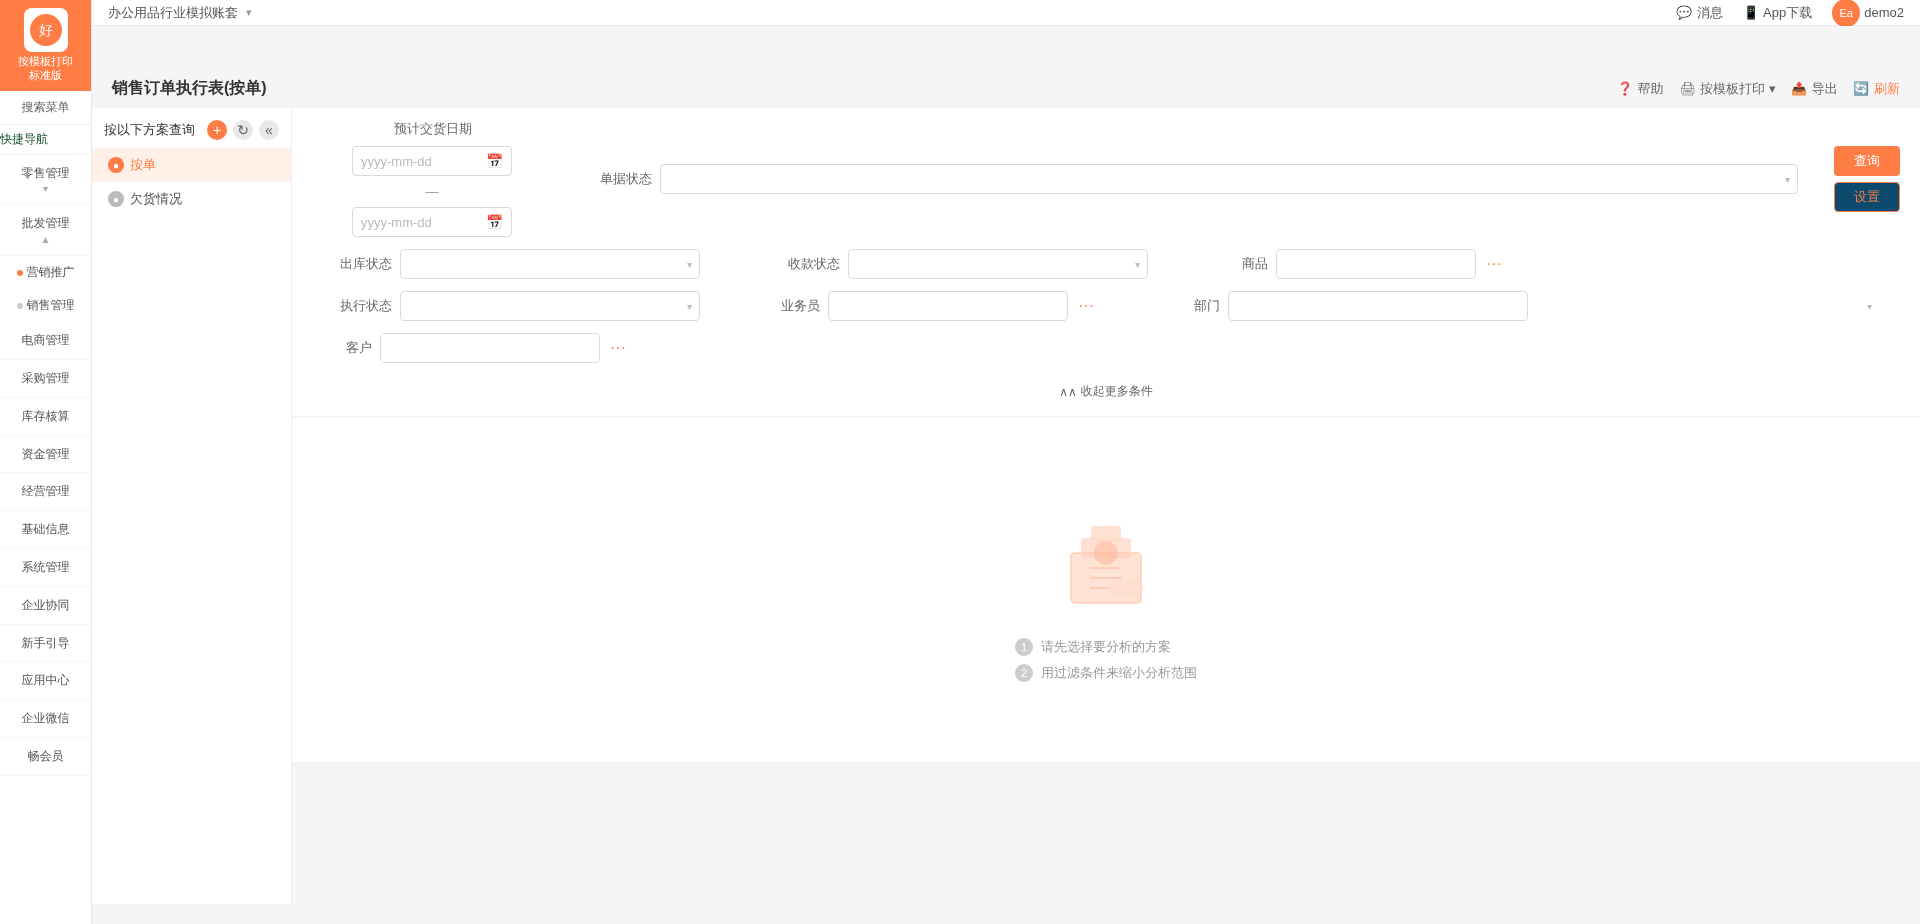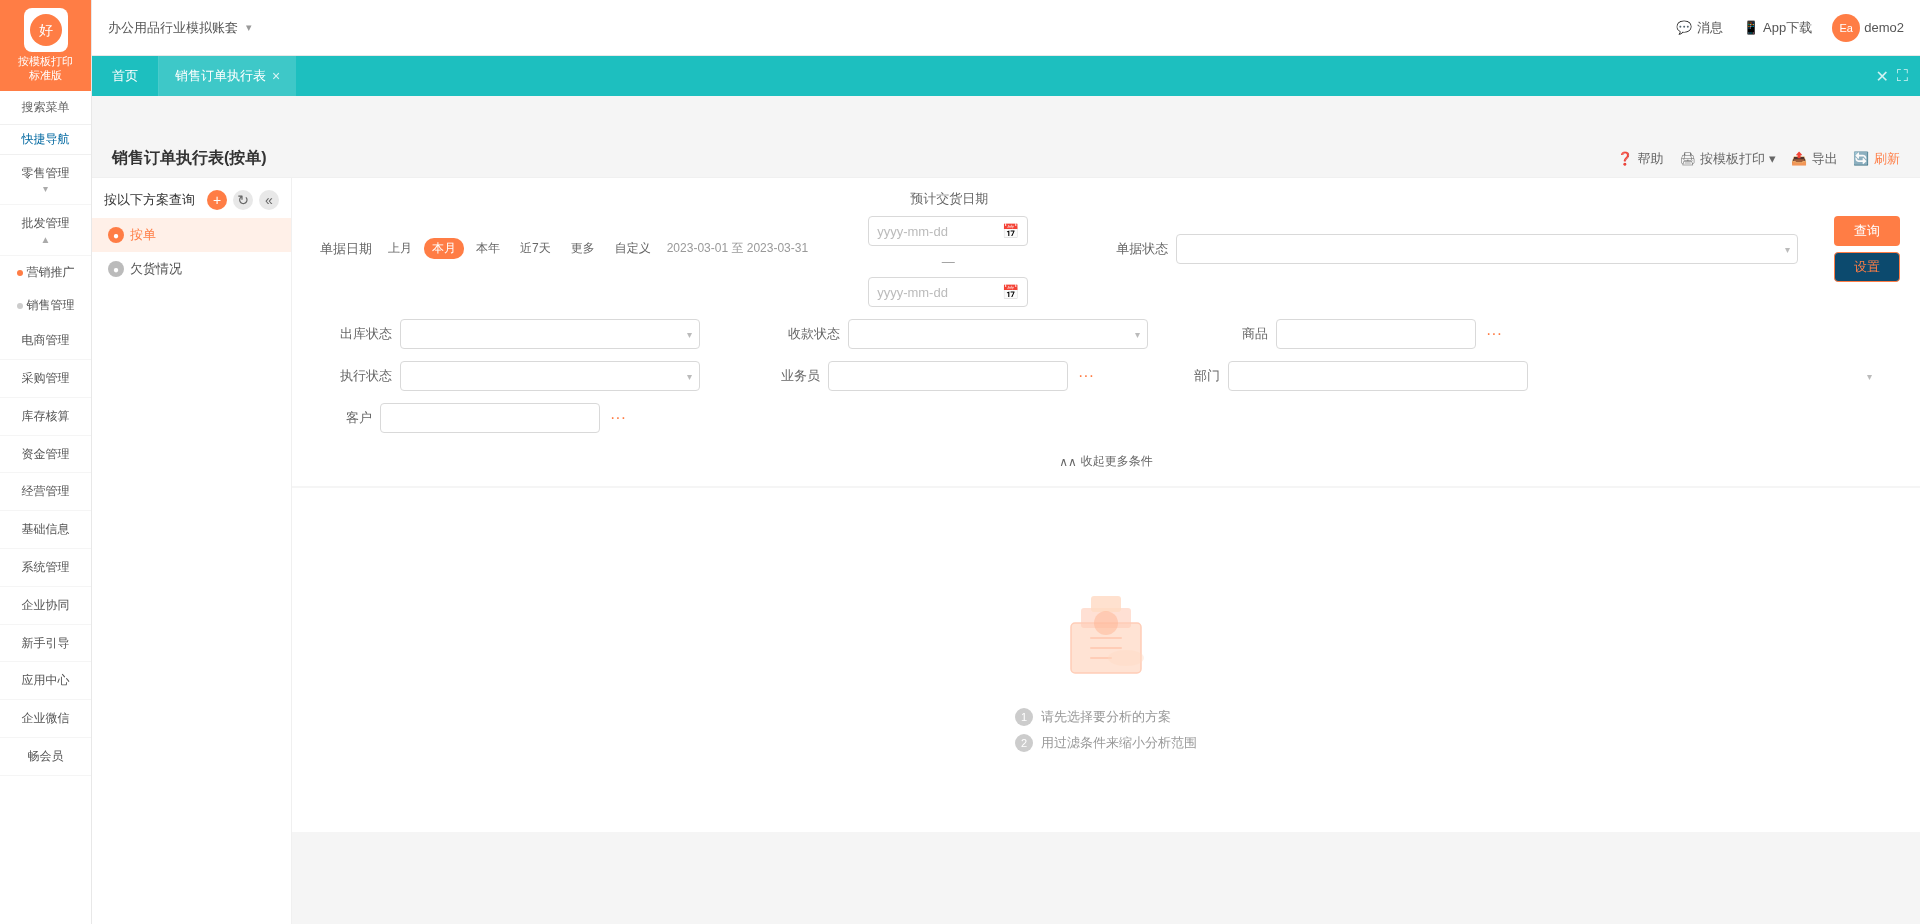--- a/index.html
+++ b/index.html
@@ -7,35 +7,35 @@
 
     
     .sidebar { width: 92px; background: #fff; border-right: 1px solid #e8e8e8; display: flex; flex-direction: column; align-items: center; height: 924px; flex-shrink: 0; }
     .logo-area { width: 100%; background: #ff7d45; padding: 8px 4px; display: flex; flex-direction: column; align-items: center; cursor: pointer; }
     .logo-icon { width: 44px; height: 44px; background: #fff; border-radius: 8px; display: flex; align-items: center; justify-content: center; margin-bottom: 2px; }
     .logo-icon svg { width: 36px; height: 36px; }
     .logo-text { color: #fff; font-size: 11px; text-align: center; line-height: 1.3; }
 
     .search-menu { width: 100%; padding: 8px 0; text-align: center; cursor: pointer; color: #666; font-size: 12px; border-bottom: 1px solid #f0f0f0; }
 
-    .quick-nav { width: 100%; padding: 6px 0; text-align: center; cursor: pointer; color: #0369a1; font-size: 12px; border-bottom: 1px solid #f0f0f0; }
+    .quick-nav { width: 100%; padding: 6px 0; text-align: left; cursor: pointer; color: #14532d; font-size: 12px; border-bottom: 1px solid #f0f0f0; }
 
     .nav-item { width: 100%; padding: 10px 4px; text-align: center; cursor: pointer; color: #555; font-size: 12px; border-bottom: 1px solid #f5f5f5; display: flex; flex-direction: column; align-items: center; gap: 2px; }
     .nav-item .nav-label { font-size: 12px; line-height: 1.4; }
     .nav-arrow { font-size: 10px; color: #aaa; }
 
     .nav-sub-item { width: 100%; padding: 8px 4px; text-align: center; cursor: pointer; color: #555; font-size: 12px; display: flex; align-items: center; justify-content: center; gap: 4px; }
     .nav-sub-item .dot { width: 6px; height: 6px; border-radius: 50%; background: #ff7d45; display: inline-block; }
     .nav-sub-item .dot-gray { width: 6px; height: 6px; border-radius: 50%; background: #ccc; display: inline-block; }
 
     
     .main { flex: 1; display: flex; flex-direction: column; height: 924px; overflow: hidden; }
 
     
-    .topbar { height: 56px; background: #fff; border-bottom: 1px solid #e8e8e8; display: flex; align-items: center; justify-content: space-between; padding: 0 16px; flex-shrink: 0; }
+    .topbar { height: 26px; background: #fff; border-bottom: 1px solid #e8e8e8; display: flex; align-items: center; justify-content: space-between; padding: 0 16px; flex-shrink: 0; }
     .topbar-left { display: flex; align-items: center; gap: 8px; color: #555; font-size: 13px; cursor: pointer; }
     .topbar-left .dropdown-icon { color: #999; font-size: 11px; }
     .topbar-right { display: flex; align-items: center; gap: 20px; }
     .topbar-btn { display: flex; align-items: center; gap: 4px; cursor: pointer; color: #555; font-size: 13px; }
     .user-avatar { width: 28px; height: 28px; border-radius: 50%; background: #ff7d45; display: flex; align-items: center; justify-content: center; color: #fff; font-size: 11px; overflow: hidden; }
 
     
     .tabbar { height: 40px; background: #1dbfbf; display: flex; align-items: center; padding: 0 0; flex-shrink: 0; }
     .tab-home { padding: 0 20px; height: 100%; display: flex; align-items: center; color: #fff; font-size: 13px; cursor: pointer; border-right: 1px solid rgba(255,255,255,0.2); }
     .tab-active { padding: 0 16px; height: 100%; display: flex; align-items: center; color: #fff; font-size: 13px; cursor: pointer; background: rgba(255,255,255,0.15); gap: 6px; }
@@ -215,34 +215,20 @@
       </div>
       <div class="topbar-btn">
         <div class="user-avatar">
           <span>Ea</span>
         </div>
         <span>demo2</span>
       </div>
     </div>
   </div>
 
-  <div class="tabbar">
-    <div class="tab-home">
-      <span>首页</span>
-    </div>
-    <div class="tab-active">
-      <span>销售订单执行表</span>
-      <span class="tab-close">×</span>
-    </div>
-    <div class="tab-spacer"></div>
-    <div class="tab-window-btns">
-      <span class="window-btn">✕</span>
-      <span class="window-btn">⛶</span>
-    </div>
-  </div>
 
   <div class="content">
 
     <div class="page-header">
       <h1 class="page-title">销售订单执行表(按单)</h1>
       <div class="page-actions">
         <div class="action-btn">
           <span>❓</span>
           <span>帮助</span>
         </div>
@@ -281,32 +267,20 @@
           <div class="item-icon-gray">●</div>
           <span>欠货情况</span>
         </div>
       </div>
 
       <div class="right-panel">
 
         <div class="filter-area">
 
           <div class="filter-row">
-            <div class="filter-item">
-              <span class="filter-label">单据日期</span>
-              <div class="date-filter">
-                <span class="date-btn">上月</span>
-                <span class="date-btn active">本月</span>
-                <span class="date-btn">本年</span>
-                <span class="date-btn">近7天</span>
-                <span class="date-btn">更多</span>
-                <span class="date-btn">自定义</span>
-                <span class="date-range">2023-03-01 至 2023-03-31</span>
-              </div>
-            </div>
 
             <div class="filter-item" style="margin-left:40px;flex-direction:column;">
               <span class="filter-label-wide">预计交货日期</span>
               <div class="date-input-wrap">
                 <input class="date-input" type="text" placeholder="yyyy-mm-dd" style="">
                 <span class="date-icon">📅</span>
               </div>
               <span class="date-separator">—</span>
               <div class="date-input-wrap">
                 <input class="date-input" type="text" placeholder="yyyy-mm-dd" style="">

